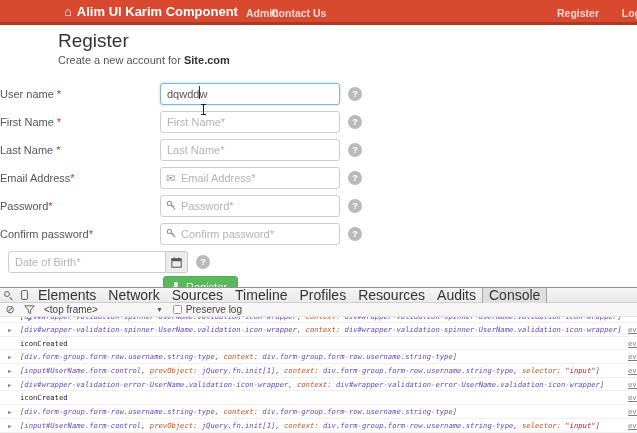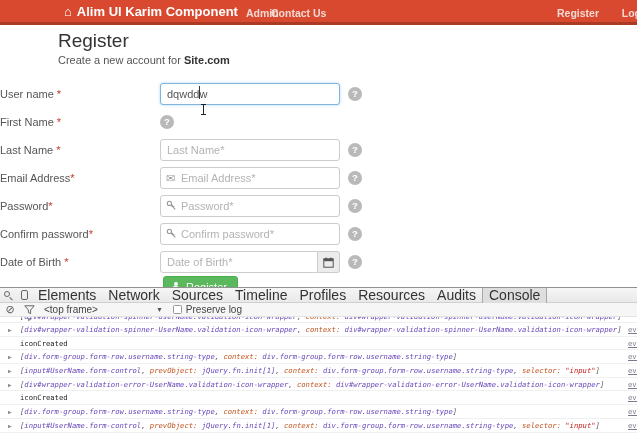--- a/index.html
+++ b/index.html
@@ -101,20 +101,23 @@
 <div class="form-rows" id="form-rows">
     <div class="form-field">
       <span class="f-label"><span class="f-lt">User name</span><span class="f-star"> *</span></span>
       <span class="input-wrap">
         <input class="f-input focused" value="dqwddw" style="">
       </span>
       <span class="help">?</span>
     </div>
     <div class="form-field">
       <span class="f-label"><span class="f-lt">First Name</span><span class="f-star"> *</span></span>
+      <span class="input-wrap">
+        <input class="f-input" placeholder="First Name*" style="">
+      </span>
       <span class="help">?</span>
     </div>
     <div class="form-field">
       <span class="f-label"><span class="f-lt">Last Name</span><span class="f-star"> *</span></span>
       <span class="input-wrap">
         <input class="f-input" placeholder="Last Name*" style="">
       </span>
       <span class="help">?</span>
     </div>
     <div class="form-field">
@@ -141,21 +144,20 @@
       <span class="input-wrap">
         <span class="in-icon"><svg width="11" height="11" viewBox="0 0 11 11">
             <circle cx="3.4" cy="3.4" r="2.1" fill="none" stroke="#999" stroke-width="1.1"></circle>
             <path d="M5 5 L9.3 9.3 M7.2 7.2 L8.3 6.1 M5.9 5.9 L7 4.8" stroke="#999" stroke-width="1.1" fill="none"></path>
           </svg></span>
         <input class="f-input has-icon" placeholder="Confirm password*" style="">
       </span>
       <span class="help">?</span>
     </div>
     <div class="form-field">
-      <span class="f-label"><span class="f-lt">Date of Birth</span><span class="f-star"> *</span></span>
       <span class="input-wrap grp">
         <input class="f-input" placeholder="Date of Birth*" style="">
         <span class="addon">
           <svg width="11" height="11" viewBox="0 0 11 11">
             <rect x="0.8" y="1.8" width="9.4" height="8.4" fill="none" stroke="#555" stroke-width="1"></rect>
             <rect x="0.8" y="1.8" width="9.4" height="2.4" fill="#555"></rect>
             <line x1="3.2" y1="0.4" x2="3.2" y2="3" stroke="#555" stroke-width="1.2"></line>
             <line x1="7.8" y1="0.4" x2="7.8" y2="3" stroke="#555" stroke-width="1.2"></line>
           </svg>
         </span>

